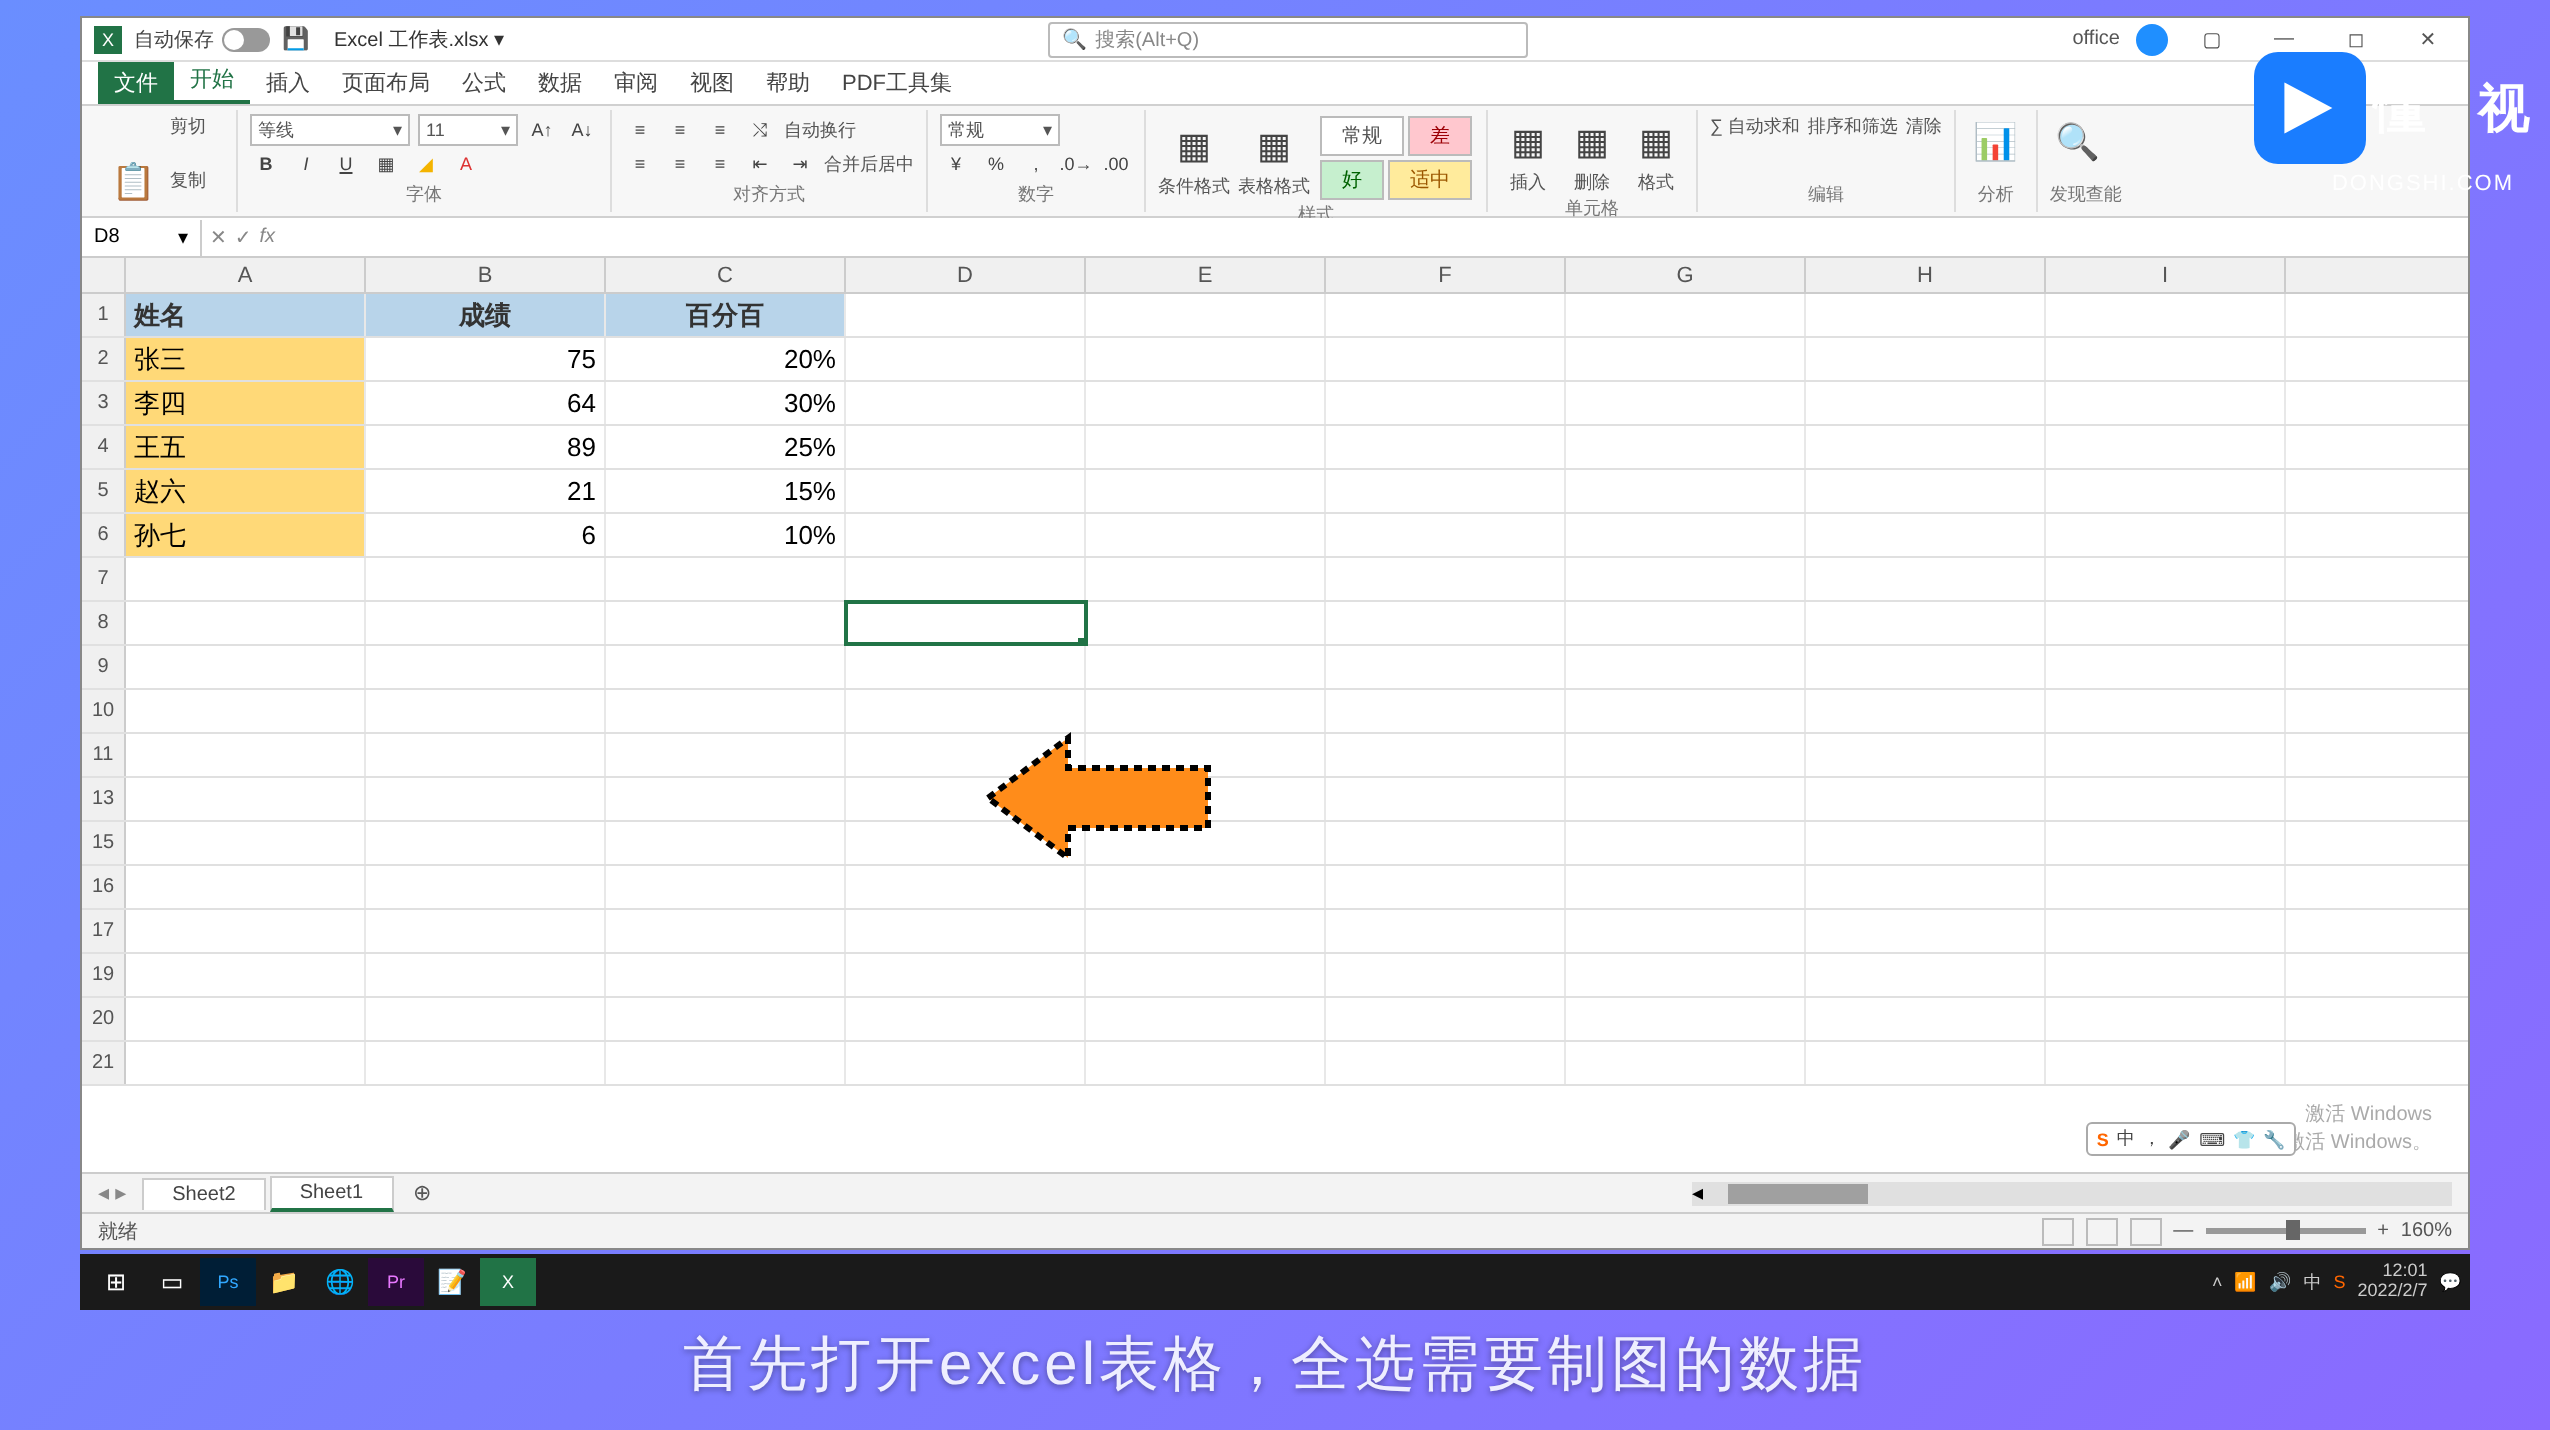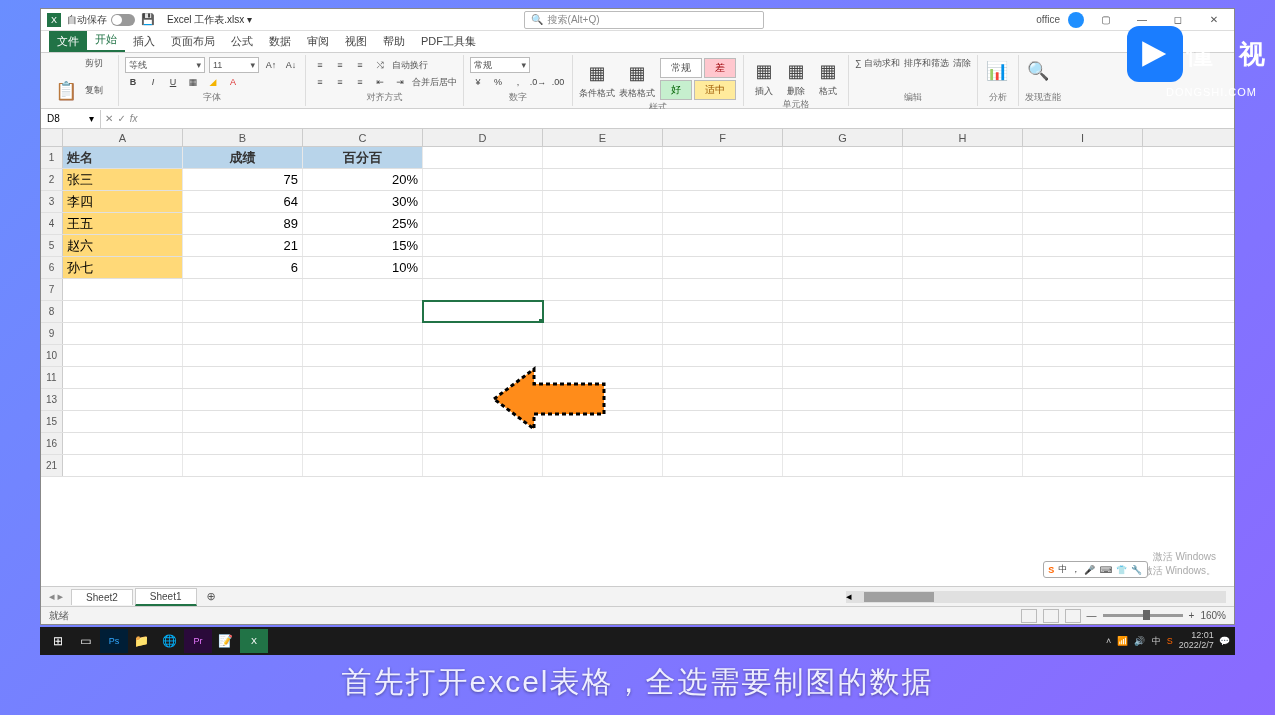--- a/index.html
+++ b/index.html
@@ -426,20 +426,56 @@
           <div class="cell num"></div>
           <div class="cell num"></div>
           <div class="cell"></div>
           <div class="cell"></div>
           <div class="cell"></div>
           <div class="cell"></div>
           <div class="cell"></div>
           <div class="cell"></div>
         </div>
         <div class="row">
+          <div class="rh">17</div>
+          <div class="cell"></div>
+          <div class="cell num"></div>
+          <div class="cell num"></div>
+          <div class="cell"></div>
+          <div class="cell"></div>
+          <div class="cell"></div>
+          <div class="cell"></div>
+          <div class="cell"></div>
+          <div class="cell"></div>
+        </div>
+        <div class="row">
+          <div class="rh">19</div>
+          <div class="cell"></div>
+          <div class="cell num"></div>
+          <div class="cell num"></div>
+          <div class="cell"></div>
+          <div class="cell"></div>
+          <div class="cell"></div>
+          <div class="cell"></div>
+          <div class="cell"></div>
+          <div class="cell"></div>
+        </div>
+        <div class="row">
+          <div class="rh">20</div>
+          <div class="cell"></div>
+          <div class="cell num"></div>
+          <div class="cell num"></div>
+          <div class="cell"></div>
+          <div class="cell"></div>
+          <div class="cell"></div>
+          <div class="cell"></div>
+          <div class="cell"></div>
+          <div class="cell"></div>
+        </div>
+        <div class="row">
           <div class="rh">21</div>
           <div class="cell"></div>
           <div class="cell num"></div>
           <div class="cell num"></div>
           <div class="cell"></div>
           <div class="cell"></div>
           <div class="cell"></div>
           <div class="cell"></div>
           <div class="cell"></div>
           <div class="cell"></div>

